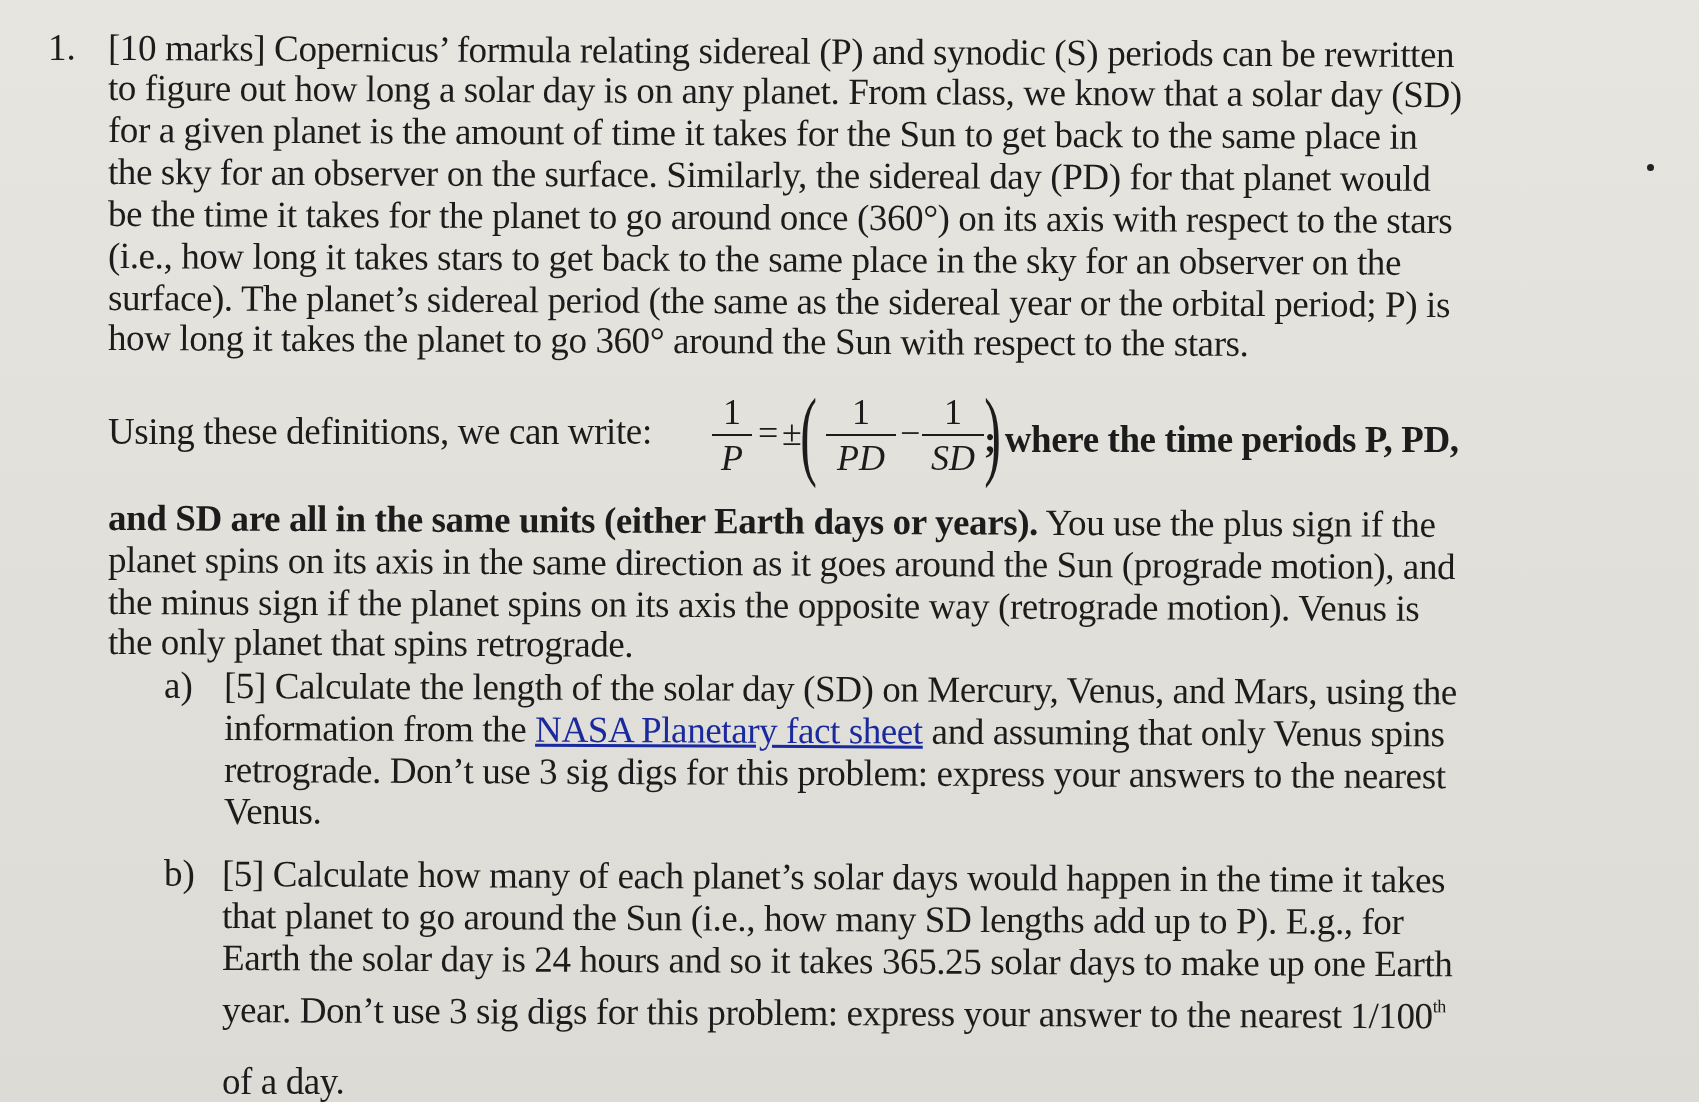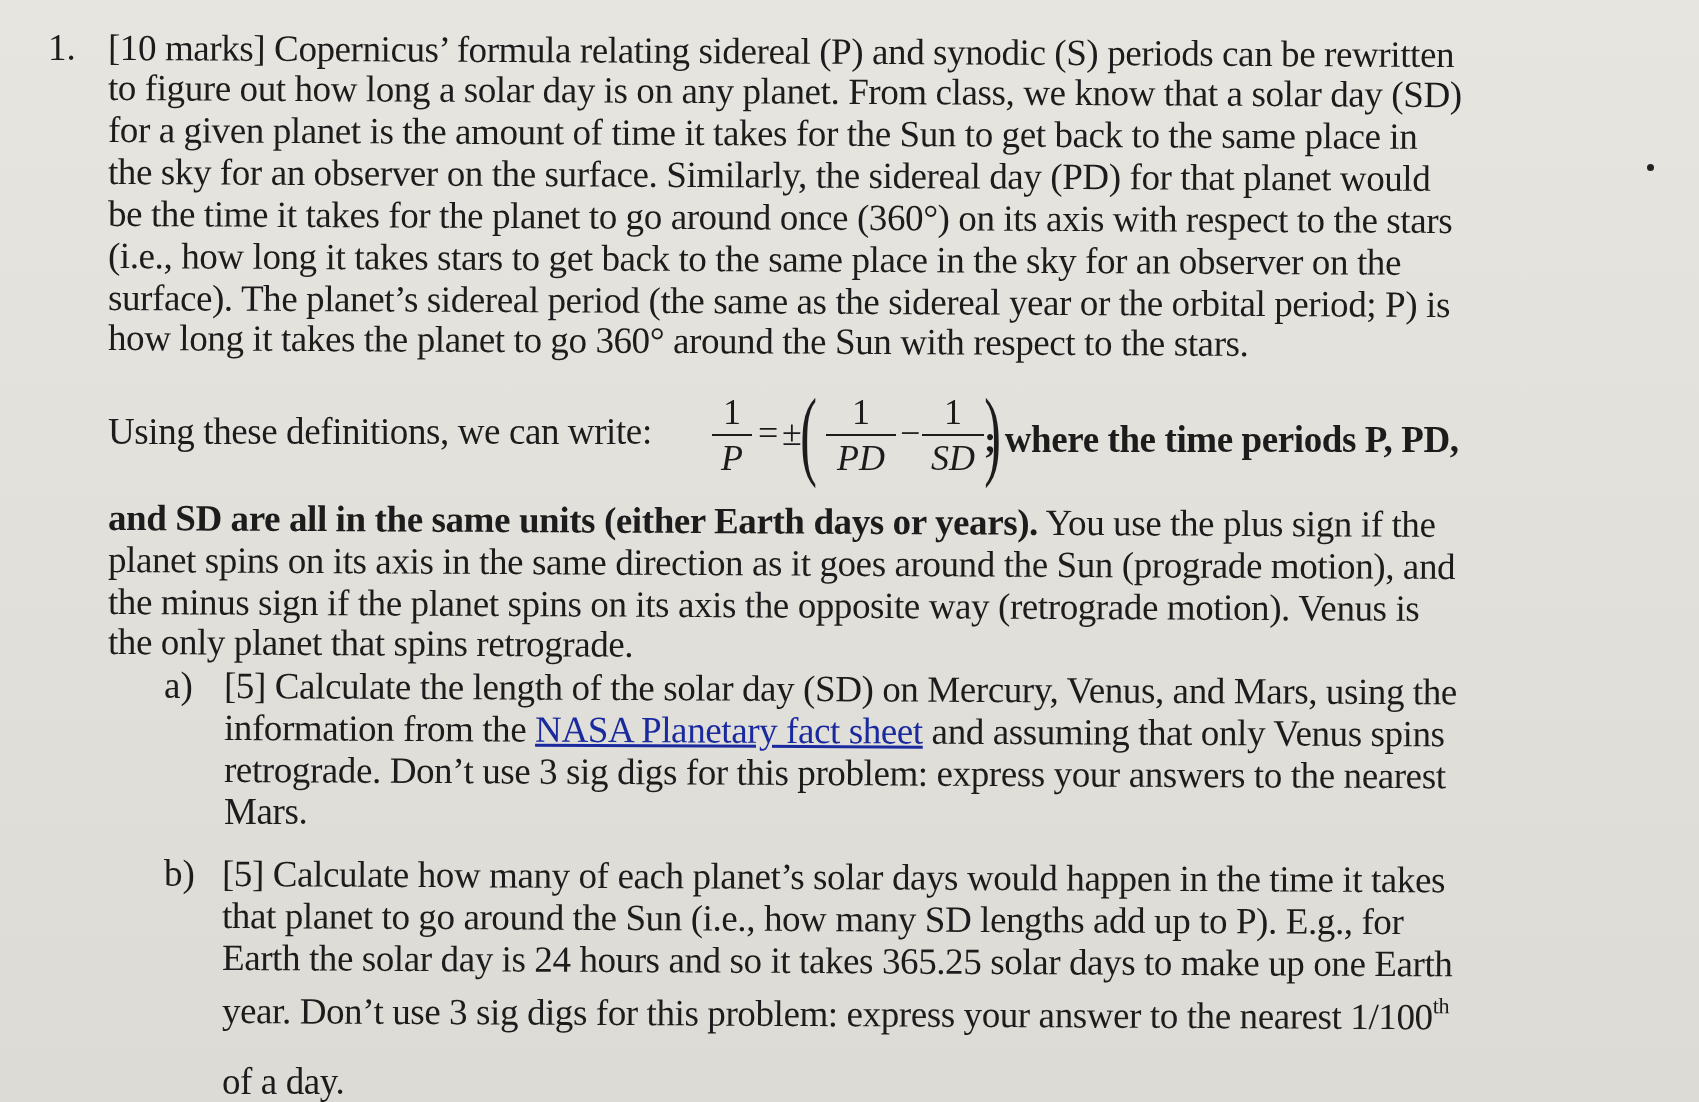--- a/index.html
+++ b/index.html
@@ -12,21 +12,21 @@
   }
   .page { position: absolute; left: 0; top: 0; width: 1699px; height: 1102px; }
   .line {
     position: absolute; white-space: nowrap;
     font-size: 37px; line-height: 44px; letter-spacing: -0.4px;
     transform-origin: left center;
   }
   .num { position: absolute; font-size: 37px; line-height: 44px; }
   .bold { font-weight: bold; }
   .link { color: #1a2a9e; text-decoration: underline; }
-  .sup { font-size: 22px; vertical-align: 16px; }
+  .sup { font-size: 18px; vertical-align: 16px; }
   .formula { position: absolute; left: 690px; top: 392px; height: 100px; }
   .frac { position: absolute; text-align: center; font-size: 36px; }
   .frac .n { display: block; line-height: 40px; }
   .frac .bar { display: block; border-top: 2px solid #1c1c1c; margin: 2px 0; }
   .frac .d { display: block; line-height: 40px; font-style: italic; }
   .paren { position: absolute; font-size: 100px; line-height: 100px; font-weight: 100; transform: scaleX(0.5); }
   .sym { position: absolute; font-size: 36px; }
   .dot { position: absolute; width: 7px; height: 7px; border-radius: 50%; background: #222; }
 </style>
 </head>
@@ -74,21 +74,21 @@
 
   <div class="line" style="left:108px; top:496px; transform:rotate(0.3deg);"><span class="bold">and SD are all in the same units (either Earth days or years).</span><span> You use the plus sign if the</span></div>
   <div class="line" style="left:108px; top:538px; transform:rotate(0.3deg);">planet spins on its axis in the same direction as it goes around the Sun (prograde motion), and</div>
   <div class="line" style="left:108px; top:580px; transform:rotate(0.3deg);">the minus sign if the planet spins on its axis the opposite way (retrograde motion). Venus is</div>
   <div class="line" style="left:108px; top:620px; transform:rotate(0.3deg);">the only planet that spins retrograde.</div>
 
   <span class="num" style="left:164px; top:664px;">a)</span>
   <div class="line" style="left:224px; top:664px; transform:rotate(0.3deg);">[5] Calculate the length of the solar day (SD) on Mercury, Venus, and Mars, using the</div>
   <div class="line" style="left:224px; top:706px; transform:rotate(0.3deg);"><span>information from the </span><span class="link">NASA Planetary fact sheet</span><span> and assuming that only Venus spins</span></div>
   <div class="line" style="left:224px; top:748px; transform:rotate(0.3deg);">retrograde. Don’t use 3 sig digs for this problem: express your answers to the nearest</div>
-  <div class="line" style="left:224px; top:790px;">Mars.</div>
+  <div class="line" style="left:224px; top:790px;">Venus.</div>
 
   <span class="num" style="left:164px; top:852px;">b)</span>
   <div class="line" style="left:222px; top:852px; transform:rotate(0.3deg);">[5] Calculate how many of each planet’s solar days would happen in the time it takes</div>
   <div class="line" style="left:222px; top:894px; transform:rotate(0.3deg);">that planet to go around the Sun (i.e., how many SD lengths add up to P). E.g., for</div>
   <div class="line" style="left:222px; top:936px; transform:rotate(0.3deg);">Earth the solar day is 24 hours and so it takes 365.25 solar days to make up one Earth</div>
   <div class="line" style="left:222px; top:978px; transform:rotate(0.3deg);"><span>year. Don’t use 3 sig digs for this problem: express your answer to the nearest 1/100</span><span class="sup">th</span></div>
   <div class="line" style="left:222px; top:1060px;">of a day.</div>
 
   <span class="dot" style="left:1647px; top:164px;"></span>
 </div>

